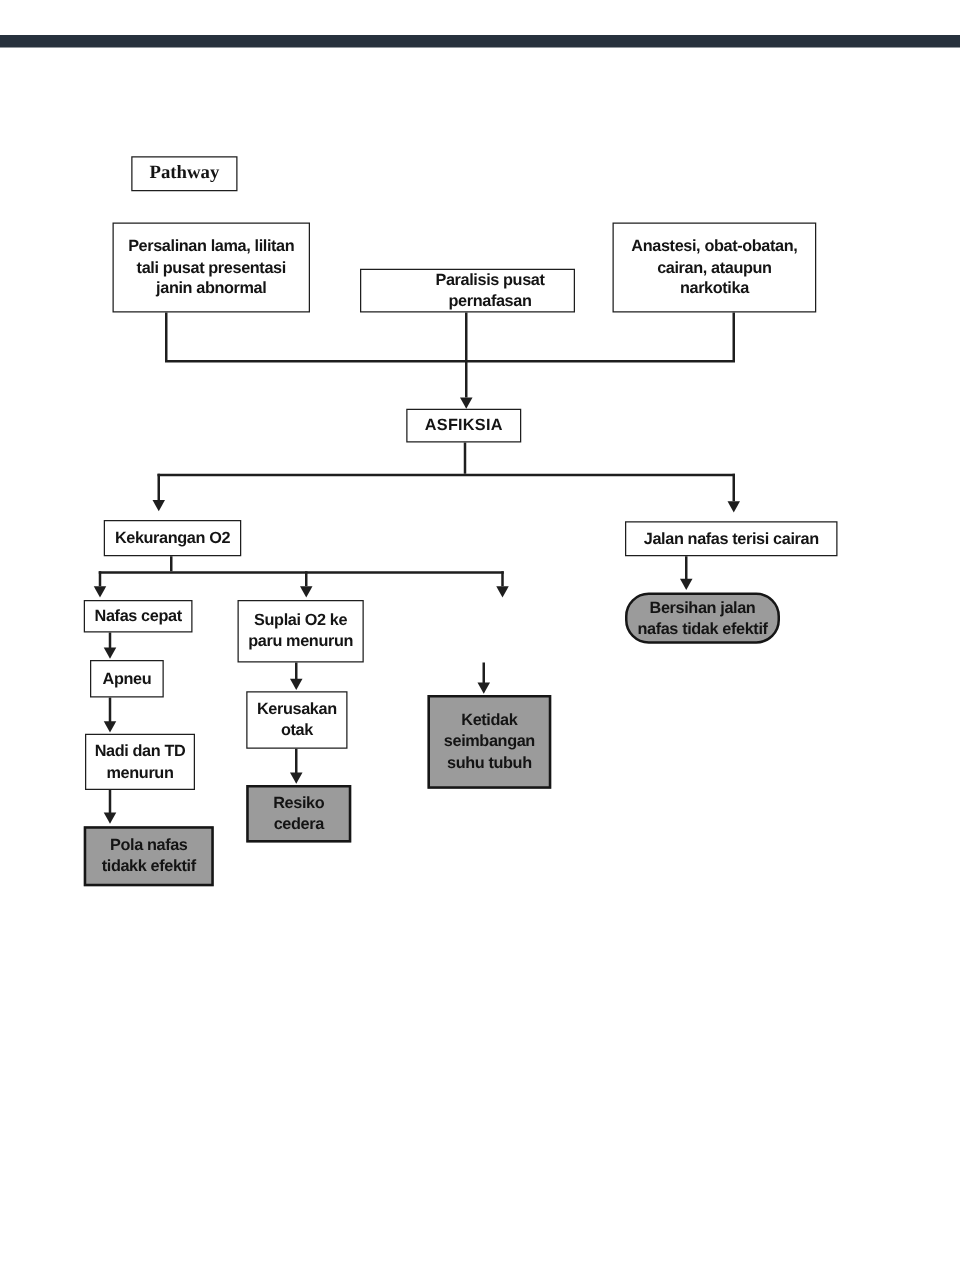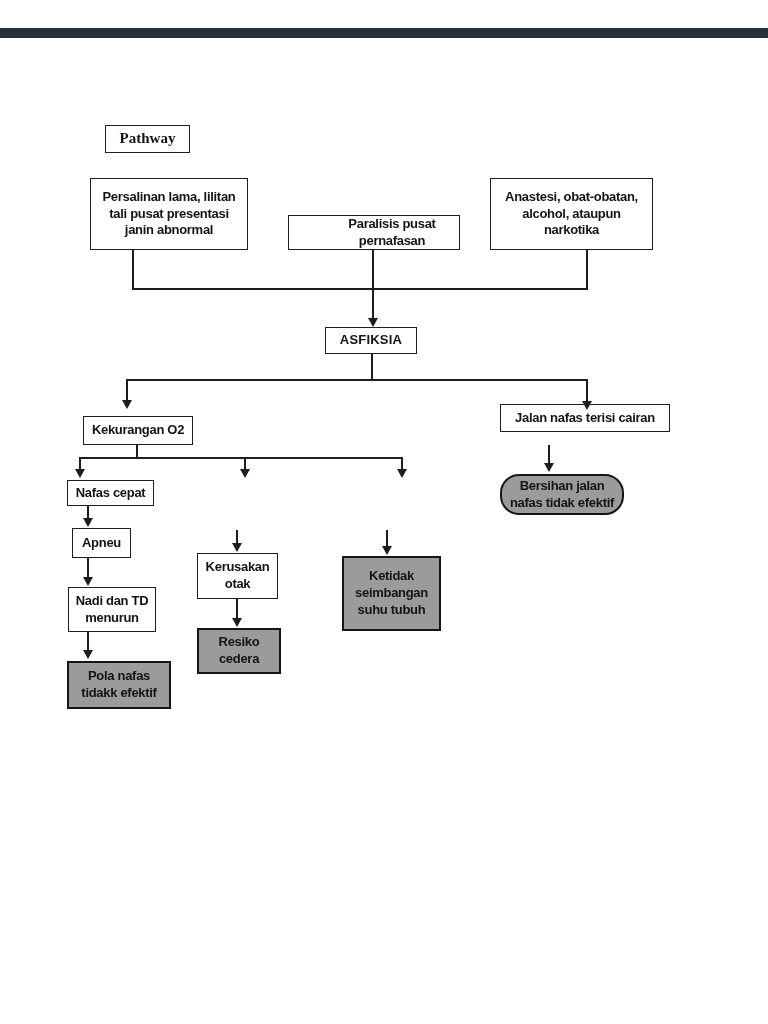--- a/index.html
+++ b/index.html
@@ -30,29 +30,31 @@
   <div class="pagebar" style="top:0;height:10px;"></div>
   <div class="pagebar" style="top:1013px;height:11px;"></div>
 
   <div class="node titlebox" style="left:105px;top:97px;width:85px;height:28px;">Pathway</div>
 
   <div class="node" style="left:90px;top:150px;width:158px;height:72px;">Persalinan lama, lilitan
 tali pusat presentasi
 janin abnormal</div>
   <div class="node" style="left:288px;top:187px;width:172px;height:35px;padding-left:36px;">Paralisis pusat pernafasan</div>
   <div class="node" style="left:490px;top:150px;width:163px;height:72px;">Anastesi, obat-obatan,
-alcohol, ataupun
+cairan, ataupun
 narkotika</div>
 
   <div class="node" style="left:325px;top:299px;width:92px;height:27px;letter-spacing:0.2px;">ASFIKSIA</div>
 
   <div class="node" style="left:83px;top:388px;width:110px;height:29px;">Kekurangan O2</div>
-  <div class="node" style="left:500px;top:376px;width:170px;height:28px;">Jalan nafas terisi cairan</div>
+  <div class="node" style="left:500px;top:389px;width:170px;height:28px;">Jalan nafas terisi cairan</div>
 
   <div class="node" style="left:67px;top:452px;width:87px;height:26px;">Nafas cepat</div>
+  <div class="node" style="left:190px;top:452px;width:101px;height:50px;">Suplai O2 ke
+paru menurun</div>
   <div class="node gray" style="left:500px;top:446px;width:124px;height:41px;border-radius:19px;">Bersihan jalan
 nafas tidak efektif</div>
 
   <div class="node" style="left:72px;top:500px;width:59px;height:30px;">Apneu</div>
   <div class="node gray" style="left:342px;top:528px;width:99px;height:75px;">Ketidak
 seimbangan
 suhu tubuh</div>
   <div class="node" style="left:197px;top:525px;width:81px;height:46px;">Kerusakan
 otak</div>
   <div class="node" style="left:68px;top:559px;width:88px;height:45px;">Nadi dan TD

